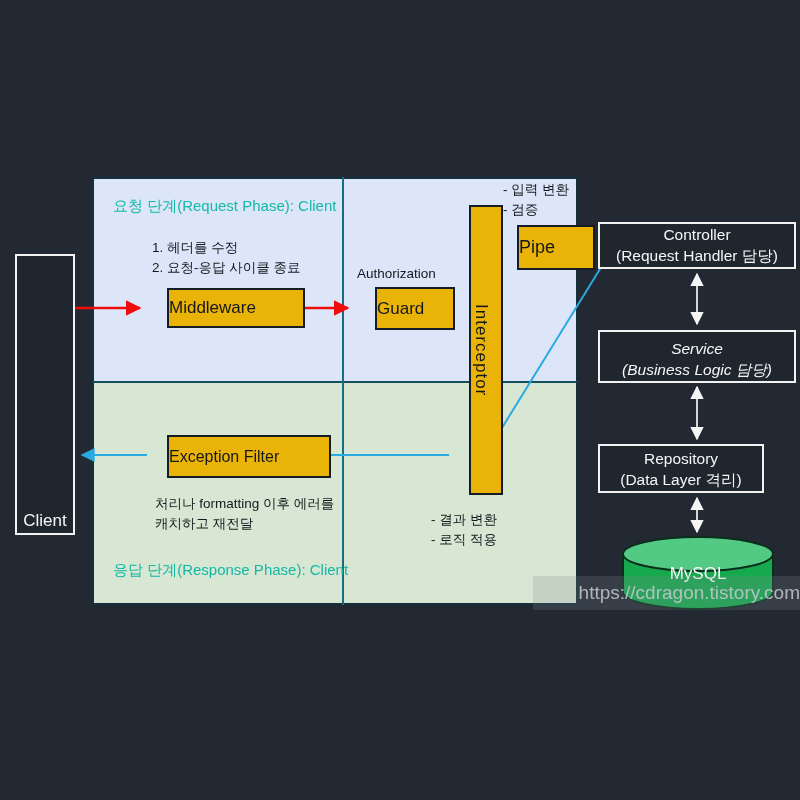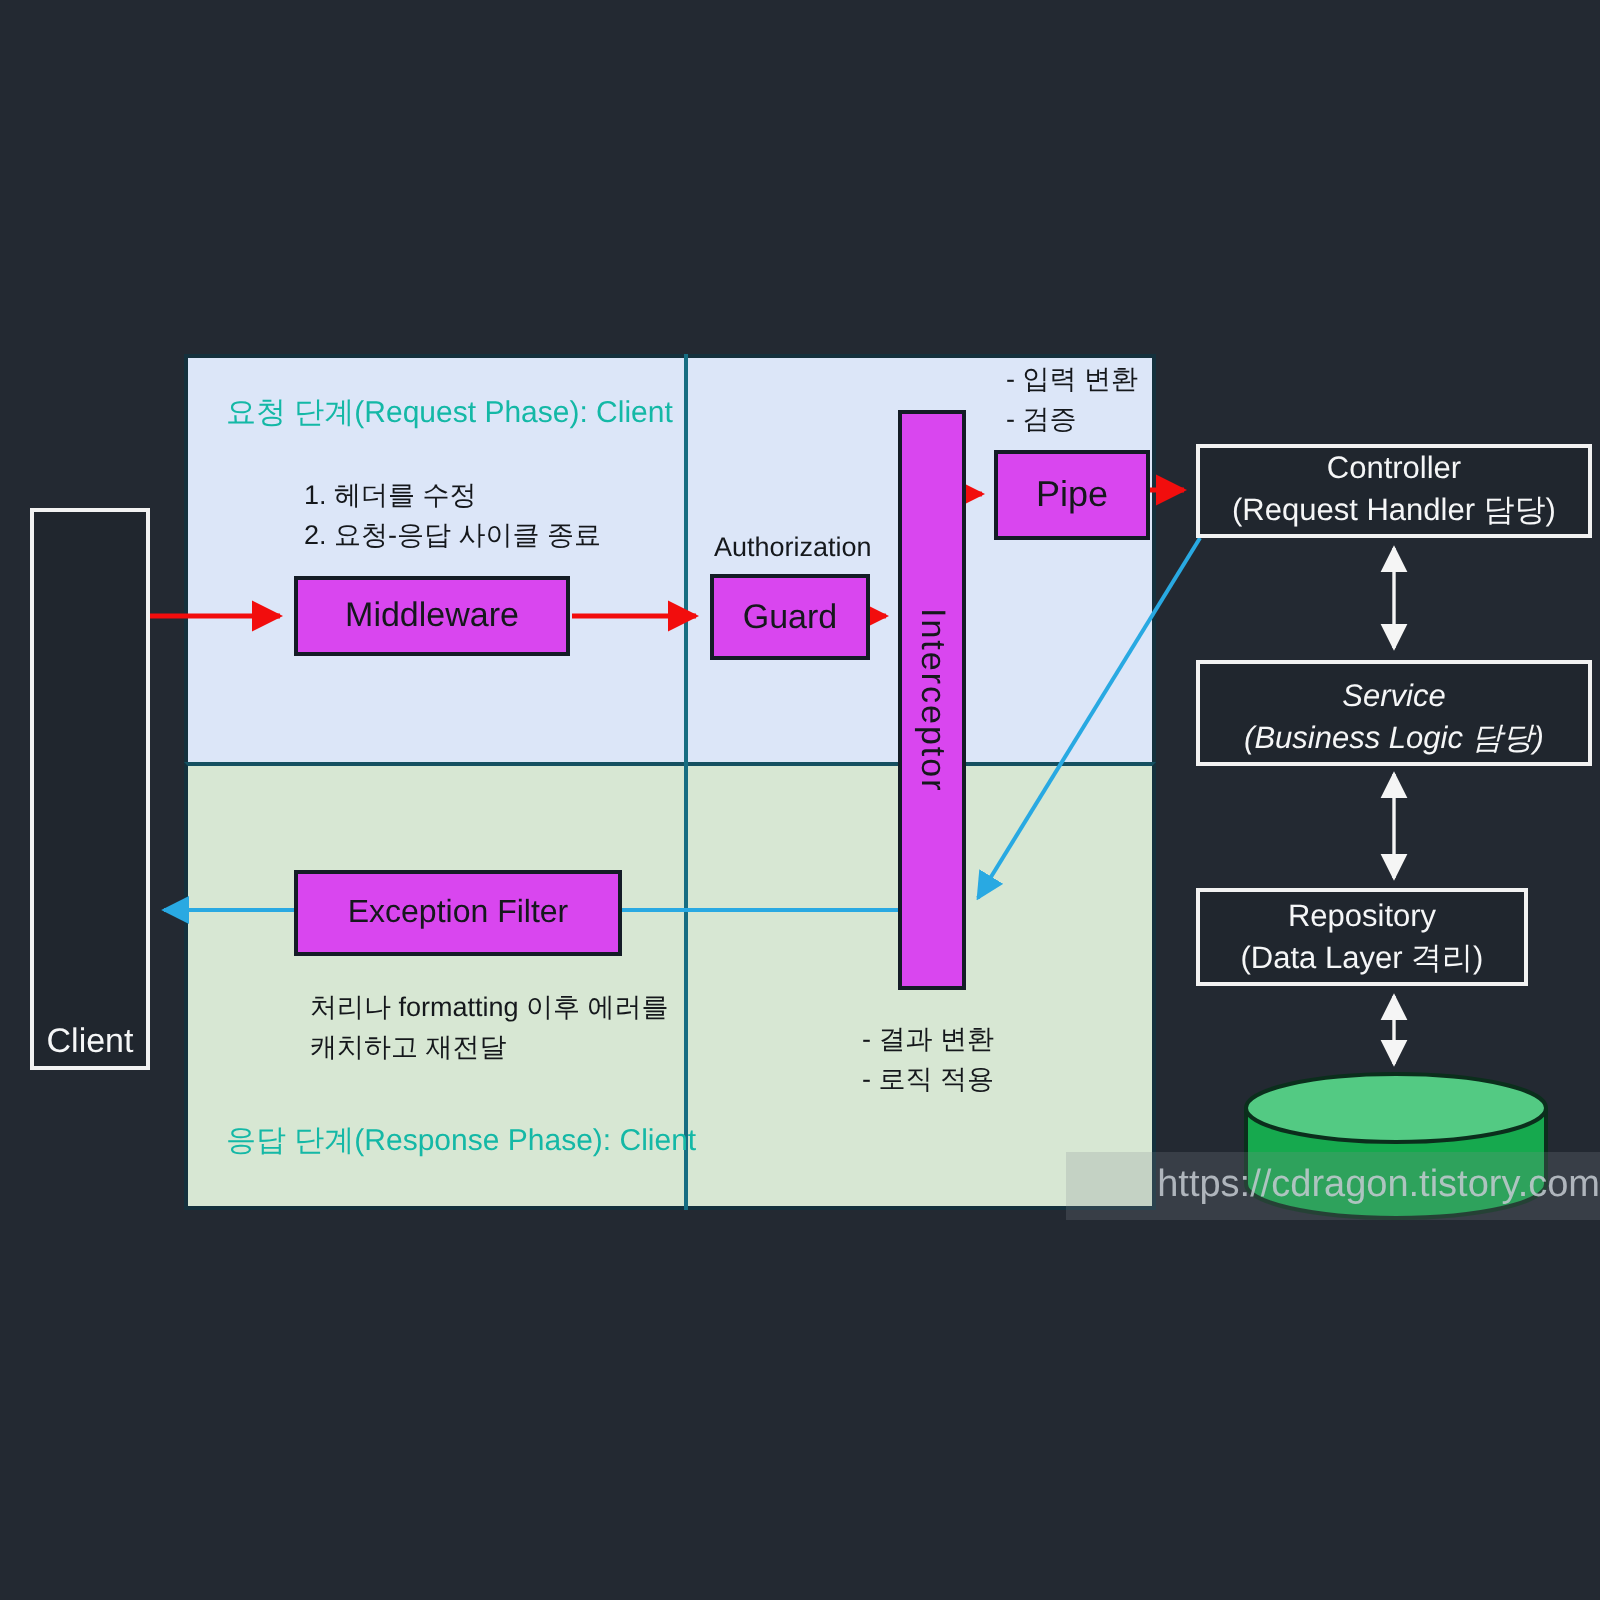--- a/index.html
+++ b/index.html
@@ -20,24 +20,24 @@
     left:92px;top:381px;width:486px;height:224px;
     background:var(--phase-response-bg,#d7e7d3);
     border:2px solid #14303c;border-top:2px solid #155061;
   }
   .divider-vertical{
     position:absolute;left:342px;top:177px;width:2px;height:428px;
     background:#176d82;z-index:2;
   }
   
   .node{
-    position:absolute;box-sizing:border-box;background:#d946ef;
+    position:absolute;box-sizing:border-box;background:#eab308;
     border:2px solid #141c26;color:#15181c;
-    display:flex;align-items:center;justify-content:center;
-    z-index:3;font-size:17px;
+    display:flex;align-items:center;justify-content:flex-start;
+    z-index:3;font-size:17px;margin-left:20px;
   }
   .node-middleware{left:147px;top:288px;width:138px;height:40px;}
   .node-guard{left:355px;top:287px;width:80px;height:43px;}
   .node-pipe{left:497px;top:225px;width:78px;height:45px;font-size:18px;}
   .node-interceptor{left:449px;top:205px;width:34px;height:290px;}
   .node-interceptor .vtext{
     writing-mode:vertical-rl;white-space:nowrap;font-size:17px;letter-spacing:1px;
   }
   .node-exception{left:147px;top:435px;width:164px;height:43px;font-size:16px;}
   
@@ -174,18 +174,19 @@
     <div>Repository</div>
     <div>(Data Layer 격리)</div>
   </div>
 
   <div class="db-wrap">
     <svg width="156" height="78" viewBox="0 0 156 78">
       <path d="M3,21 v38 a75,17 0 0 0 150,0 v-38" style="fill:var(--db-body,#16a94e);stroke:#0b2e1c;stroke-width:2"></path>
       <ellipse cx="78" cy="21" rx="75" ry="17" style="fill:var(--db-top,#53ca83);stroke:#0b2e1c;stroke-width:2"></ellipse>
     </svg>
   </div>
+  <div class="db-label">MySQL</div>
 
   <div class="watermark">
     <span>https://cdragon.tistory.com</span>
   </div>
 
 </div>
 
 </body></html>

